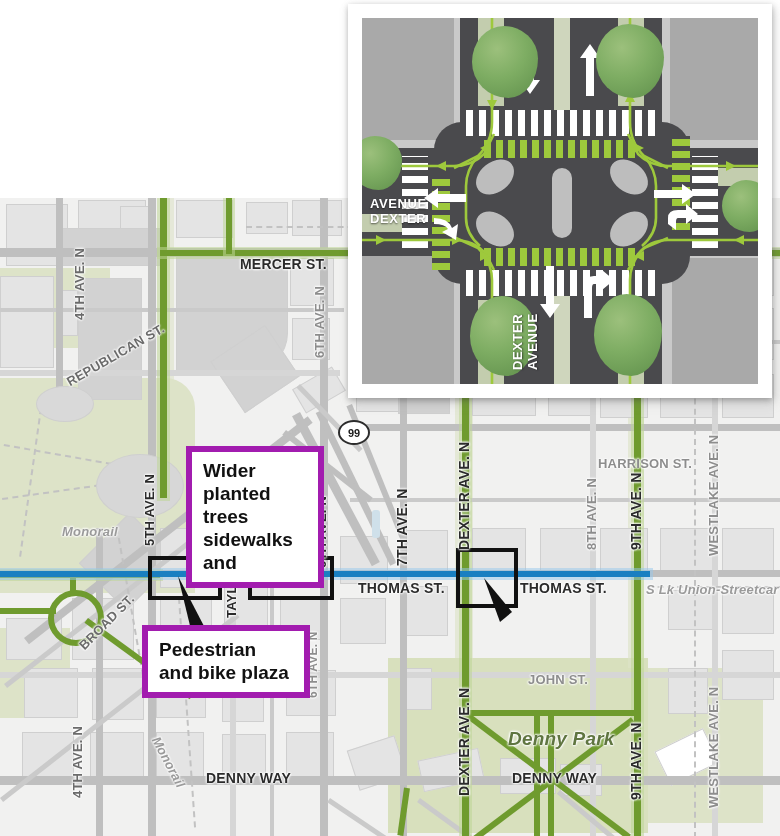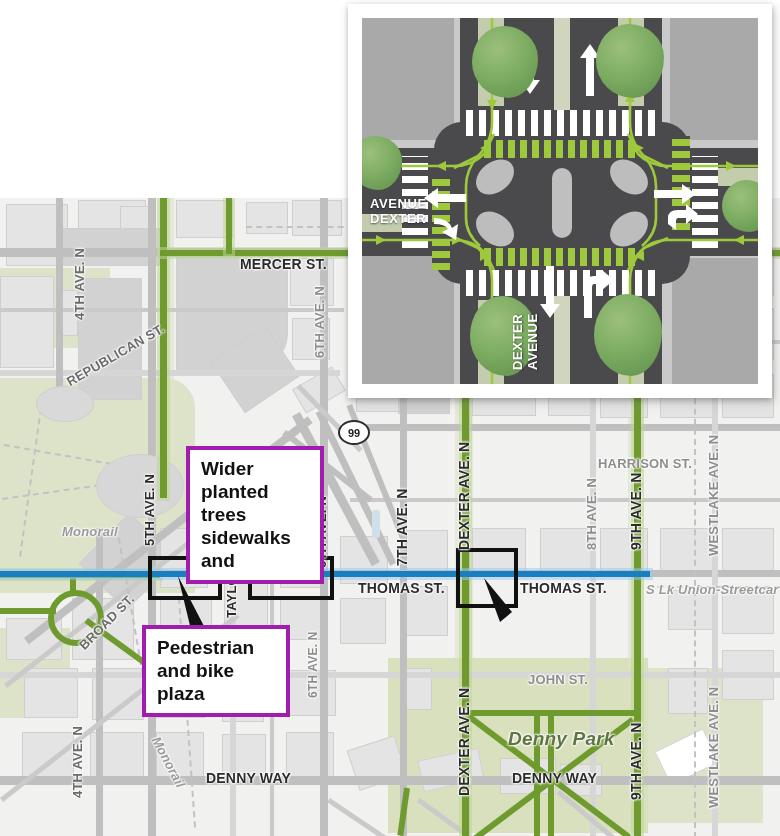--- a/index.html
+++ b/index.html
@@ -58,21 +58,21 @@
 
   
   #legend{position:absolute;left:0;top:0;width:348px;height:198px;background:#fff;z-index:40;}
   .leg-row{position:absolute;display:flex;align-items:flex-start;}
   .leg-swatch{width:52px;height:6px;border-radius:3px;margin-top:8px;flex:0 0 auto;}
   .leg-swatch.blue{background:#1a7fc1;box-shadow:0 0 6px rgba(120,185,230,.85);}
   .leg-swatch.green{background:#7aa832;box-shadow:0 0 6px rgba(190,214,150,.9);}
   .leg-txt{margin-left:14px;font-size:17px;line-height:20px;color:#1b1b1b;}
 
   
-  .callout{position:absolute;background:#fff;border:4px solid #a21caf;
+  .callout{position:absolute;background:#fff;border:6px solid #a21caf;
            box-sizing:border-box;z-index:35;
            font-weight:bold;color:#111;line-height:23px;
            padding:7px 11px 8px 11px;font-size:19px;}
 
   
   #inset-shadow{position:absolute;left:352px;top:8px;width:422px;height:394px;
                 background:rgba(120,120,120,.28);filter:blur(6px);z-index:45;}
   #inset{position:absolute;left:348px;top:4px;width:424px;height:394px;background:#fff;
          z-index:50;box-shadow:0 2px 6px rgba(0,0,0,.25);}
   #inset-inner{position:absolute;left:14px;top:14px;width:396px;height:366px;
@@ -320,21 +320,21 @@
 
   <div id="map-top-fill" style="left:0;top:0;width:780px;height:198px;"></div>
 
 
   <div class="callout" style="left:186px;top:446px;width:138px;">
     <div>Wider</div>
     <div>planted trees</div>
     <div>sidewalks and</div>
   </div>
 
-  <div class="callout" style="left:142px;top:625px;width:148px;">
+  <div class="callout" style="left:142px;top:625px;width:168px;">
     <div>Pedestrian</div>
     <div>and bike plaza</div>
   </div>
 
 
   <div id="inset-shadow"></div>
   <div id="inset">
     <div id="inset-inner">
 
       <div class="ib i-side" style="left:0;top:0;width:396px;height:366px;background:#c9c9c9;"></div>

